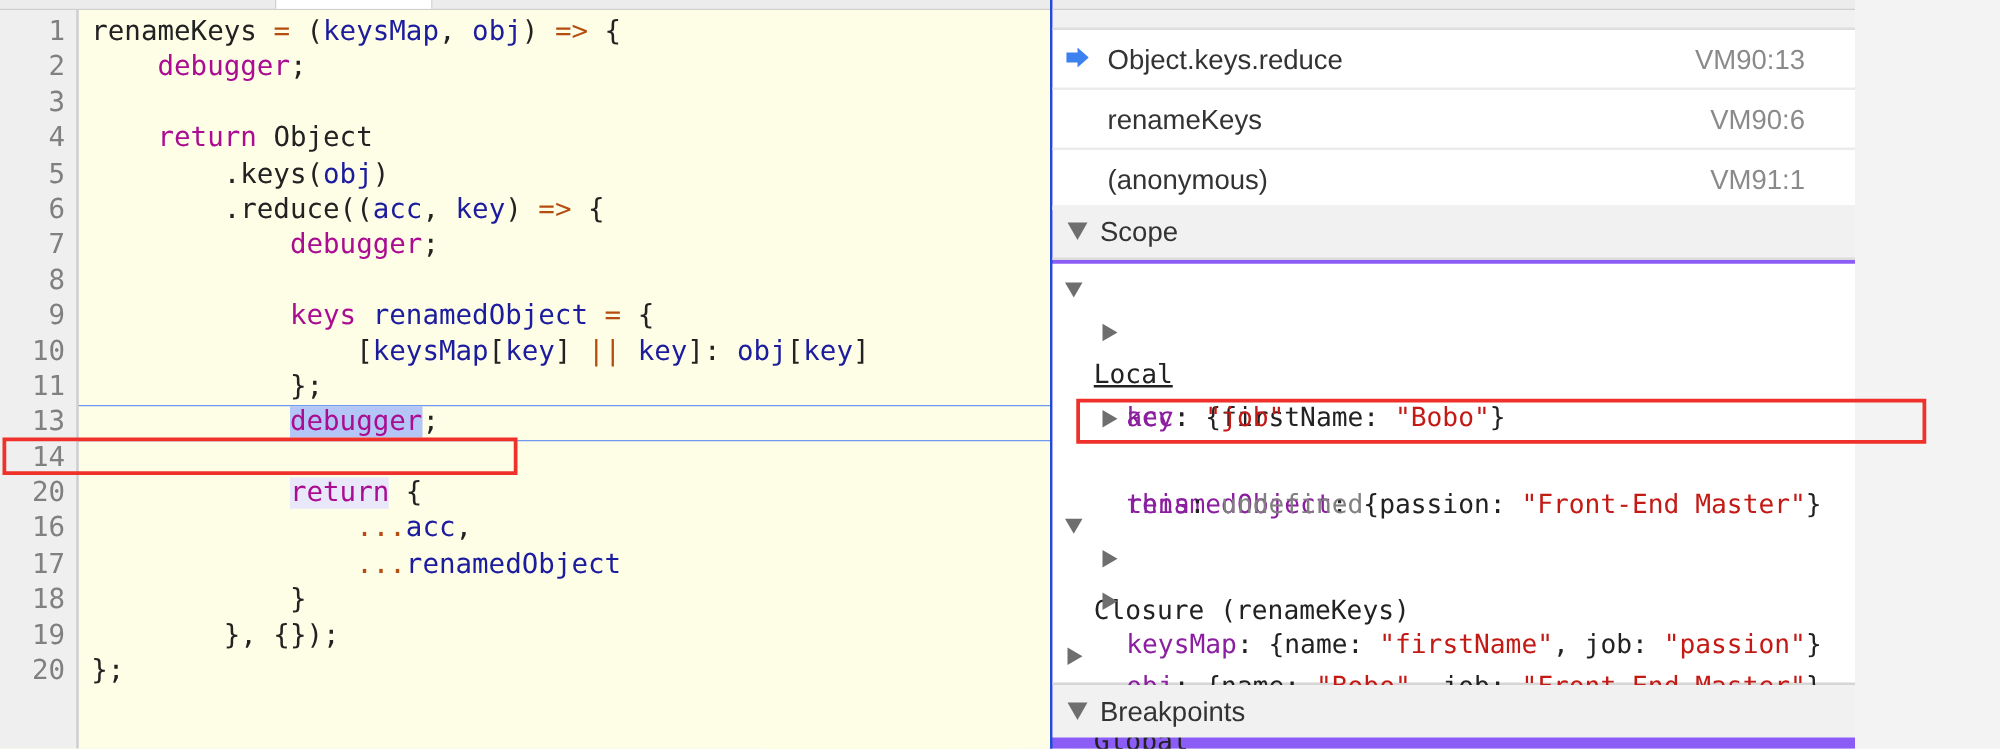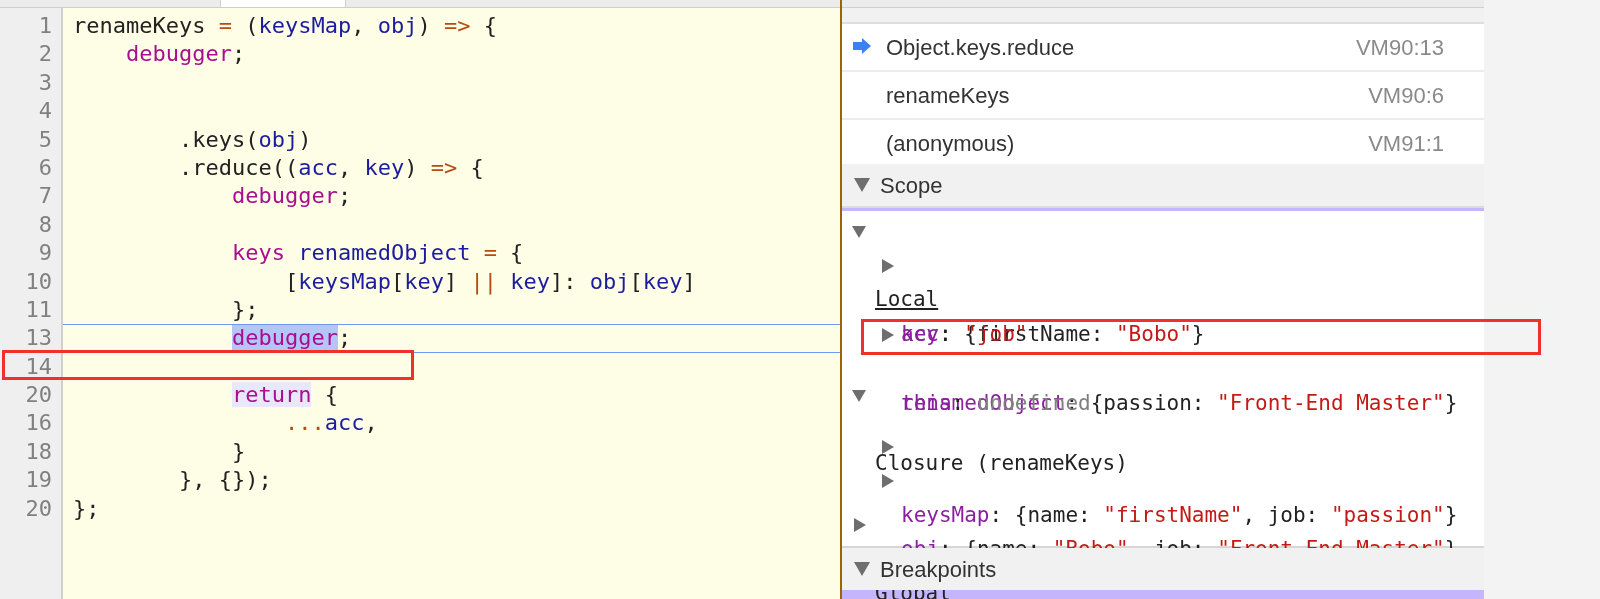--- a/index.html
+++ b/index.html
@@ -21,21 +21,21 @@
   .kw { color: #aa0d91; }
   .vr { color: #1c1c9e; }
   .op { color: #b54d10; }
   .pl { color: #222; }
   .sel { background: #b4c6f5; }
   .ret-hl { background: #e8e8fa; }
 
   .redbox-code { position: absolute; left: 2px; top: 342px; width: 412px; height: 30px; border: 3px solid #f0302a; box-sizing: border-box; pointer-events: none; }
 
   
-  .sidebar { position: absolute; left: 840px; top: 0; width: 644px; height: 599px; background: #c4b5fd; border-left: 2px solid #a16207; box-sizing: border-box; }
+  .sidebar { position: absolute; left: 840px; top: 0; width: 644px; height: 599px; background: #8b5cf6; border-left: 2px solid #1d4ed8; box-sizing: border-box; }
   .sb-topline { position: absolute; left: 0; top: 0; right: 0; height: 7px; border-bottom: 1px solid #cfcfcf; background: #ececec; }
   .sb-band { position: absolute; left: 0; top: 8px; right: 0; height: 14px; background: #f1f1f1; border-bottom: 2px solid #dedede; }
 
   .callstack { position: absolute; left: 0; top: 24px; right: 0; background: #fff; border-bottom: 2px solid #dcdcdc; }
   .frame { position: relative; height: 46px; border-bottom: 2px solid #ececec; font-size: 22px; color: #333; }
   .frame:last-child { border-bottom: none; }
   .frame .fname { position: absolute; left: 44px; top: 11px; }
   .frame .floc { position: absolute; right: 40px; top: 11px; color: #8a8a8a; }
   .frame .arrow { position: absolute; left: 11px; top: 14px; width: 18px; height: 16px; }
 
@@ -62,32 +62,33 @@
 <div class="topstrip">
   <div class="tab"></div>
 </div>
 
 <div class="editor">
   <div class="gutter"></div>
   <div class="lines" id="code-lines">
       <div class="line"><span class="ln">1</span><span class="code"><span class="pl">renameKeys </span><span class="op">=</span><span class="pl"> (</span><span class="vr">keysMap</span><span class="pl">, </span><span class="vr">obj</span><span class="pl">) </span><span class="op">=&gt;</span><span class="pl"> {</span></span></div>
       <div class="line"><span class="ln">2</span><span class="code"><span class="pl">    </span><span class="kw">debugger</span><span class="pl">;</span></span></div>
       <div class="line"><span class="ln">3</span><span class="code"></span></div>
-      <div class="line"><span class="ln">4</span></div>
+      <div class="line"><span class="ln">4</span><span class="code"><span class="pl">    </span><span class="kw">return</span><span class="pl"> Object</span></span></div>
       <div class="line"><span class="ln">5</span><span class="code"><span class="pl">        .keys(</span><span class="vr">obj</span><span class="pl">)</span></span></div>
       <div class="line"><span class="ln">6</span><span class="code"><span class="pl">        .reduce((</span><span class="vr">acc</span><span class="pl">, </span><span class="vr">key</span><span class="pl">) </span><span class="op">=&gt;</span><span class="pl"> {</span></span></div>
       <div class="line"><span class="ln">7</span><span class="code"><span class="pl">            </span><span class="kw">debugger</span><span class="pl">;</span></span></div>
       <div class="line"><span class="ln">8</span><span class="code"></span></div>
       <div class="line"><span class="ln">9</span><span class="code"><span class="pl">            </span><span class="kw">keys</span><span class="pl"> </span><span class="vr">renamedObject</span><span class="pl"> </span><span class="op">=</span><span class="pl"> {</span></span></div>
       <div class="line"><span class="ln">10</span><span class="code"><span class="pl">                [</span><span class="vr">keysMap</span><span class="pl">[</span><span class="vr">key</span><span class="pl">] </span><span class="op">||</span><span class="pl"> </span><span class="vr">key</span><span class="pl">]: </span><span class="vr">obj</span><span class="pl">[</span><span class="vr">key</span><span class="pl">]</span></span></div>
       <div class="line"><span class="ln">11</span><span class="code"><span class="pl">            };</span></span></div>
       <div class="line exec"><span class="ln">13</span><span class="code"><span class="pl">            </span><span class="kw sel">debugger</span><span class="pl">;</span></span></div>
       <div class="line"><span class="ln">14</span><span class="code"></span></div>
       <div class="line"><span class="ln">20</span><span class="code"><span class="pl">            </span><span class="kw ret-hl">return</span><span class="pl"> {</span></span></div>
       <div class="line"><span class="ln">16</span><span class="code"><span class="pl">                </span><span class="op">...</span><span class="vr">acc</span><span class="pl">,</span></span></div>
+      <div class="line"><span class="ln">17</span><span class="code"><span class="pl">                </span><span class="op">...</span><span class="vr">renamedObject</span></span></div>
       <div class="line"><span class="ln">18</span><span class="code"><span class="pl">            }</span></span></div>
       <div class="line"><span class="ln">19</span><span class="code"><span class="pl">        }, {});</span></span></div>
       <div class="line"><span class="ln">20</span><span class="code"><span class="pl">};</span></span></div>
     </div>
   <div class="redbox-code"></div>
 </div>
 
 <div class="sidebar">
   <div class="sb-topline"></div>
   <div class="sb-band"></div>
@@ -130,21 +131,21 @@
     </div>
     <div class="srow" style="top:107px;">
       <span class="tri-right" style="left:40px;"></span>
       <span class="txt" style="left:59px;"><span class="pname">renamedObject</span><span>: </span><span>{passion: </span><span class="str">"Front-End Master"</span><span>}</span></span>
     </div>
     <div class="redbox-scope"></div>
     <div class="srow" style="top:141px;">
       <span class="txt" style="left:59px;"><span class="pname">this</span><span>: </span><span class="und">undefined</span></span>
     </div>
 
-    <div class="srow" style="top:167px;padding-left:10px;">
+    <div class="srow" style="top:192px;padding-left:10px;">
       <span class="tri-down" style="left:10px;"></span>
       <span class="txt" style="left:33px;">Closure (renameKeys)</span>
     </div>
     <div class="srow" style="top:219px;">
       <span class="tri-right" style="left:40px;"></span>
       <span class="txt" style="left:59px;"><span class="pname">keysMap</span><span>: </span><span>{name: </span><span class="str">"firstName"</span><span>, job: </span><span class="str">"passion"</span><span>}</span></span>
     </div>
     <div class="srow" style="top:253px;">
       <span class="tri-right" style="left:40px;"></span>
       <span class="txt" style="left:59px;"><span class="pname">obj</span><span>: </span><span>{name: </span><span class="str">"Bobo"</span><span>, job: </span><span class="str">"Front-End Master"</span><span>}</span></span>

